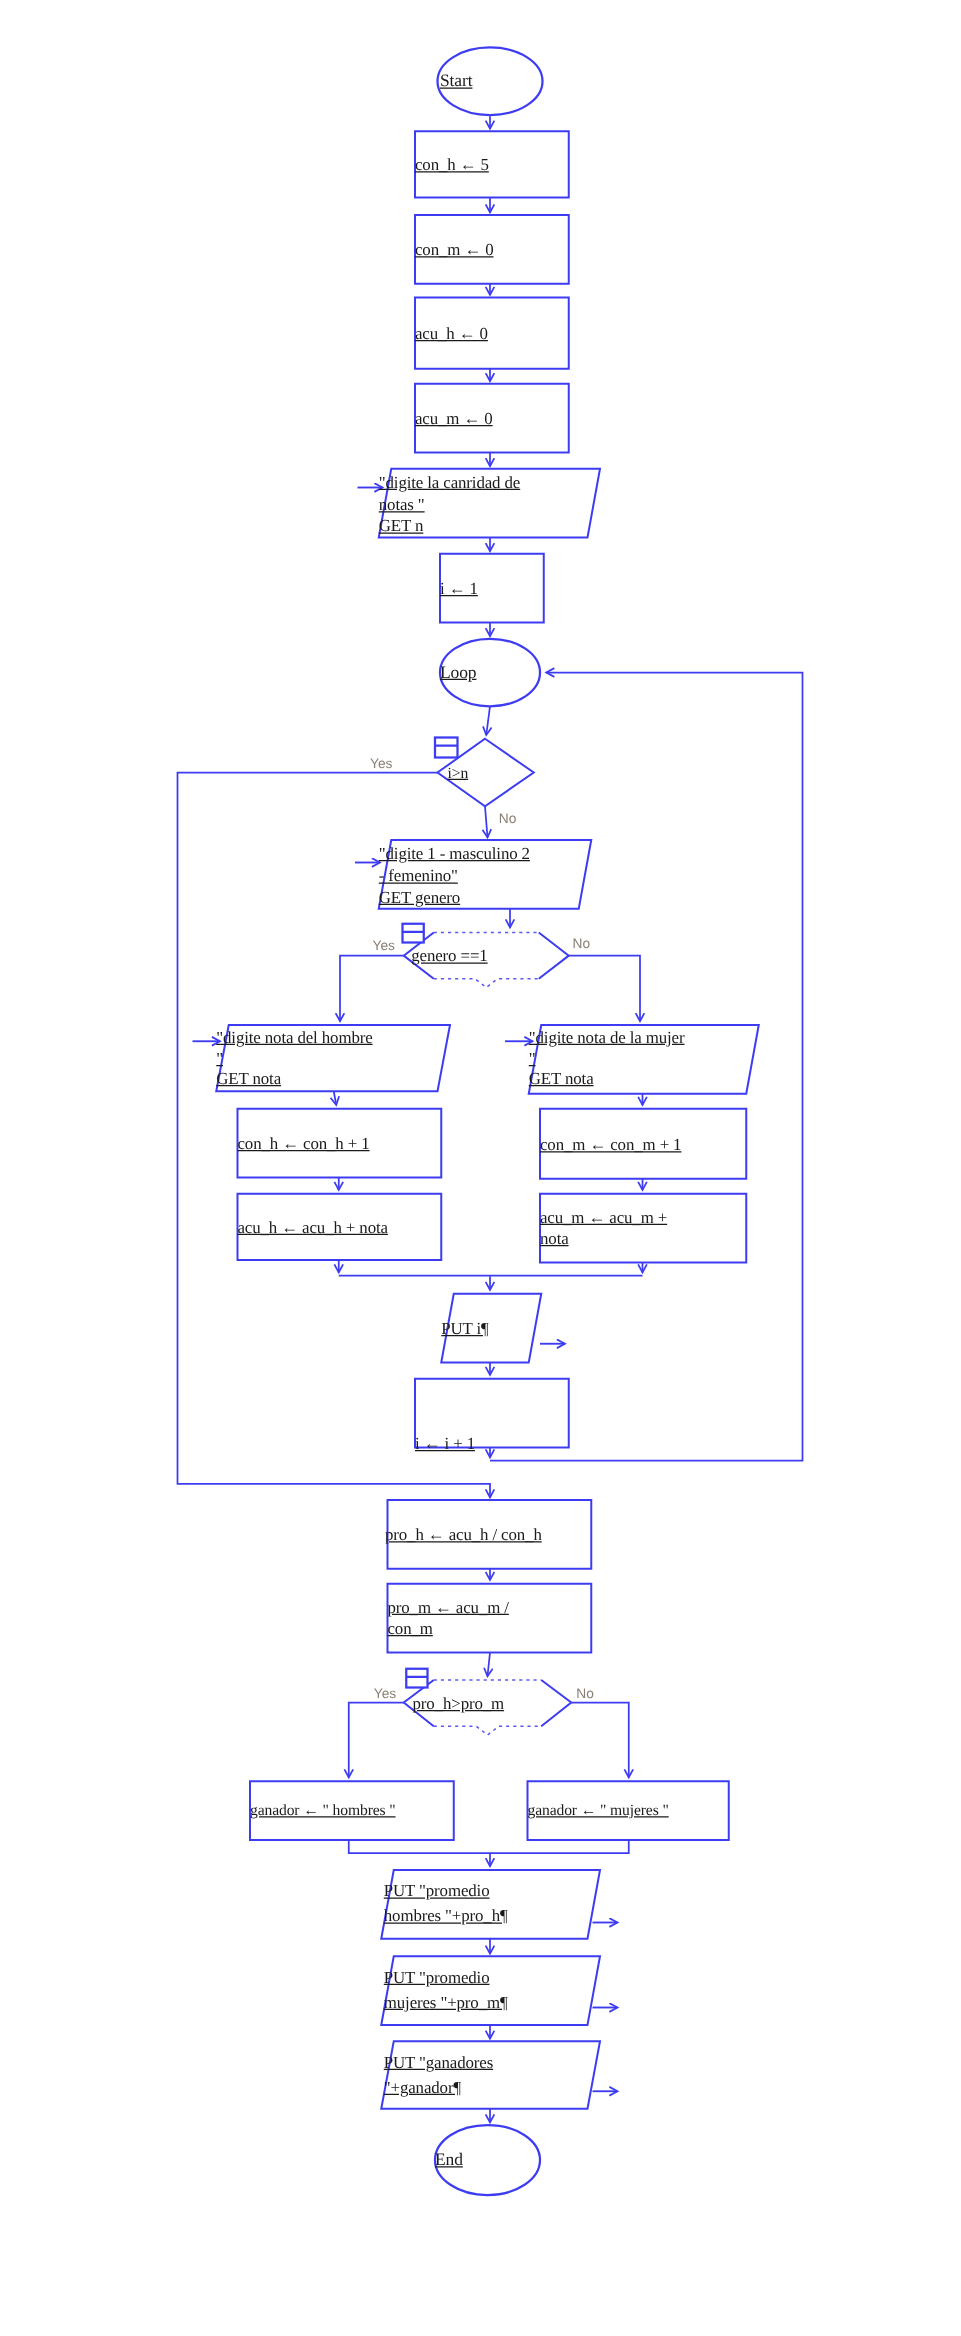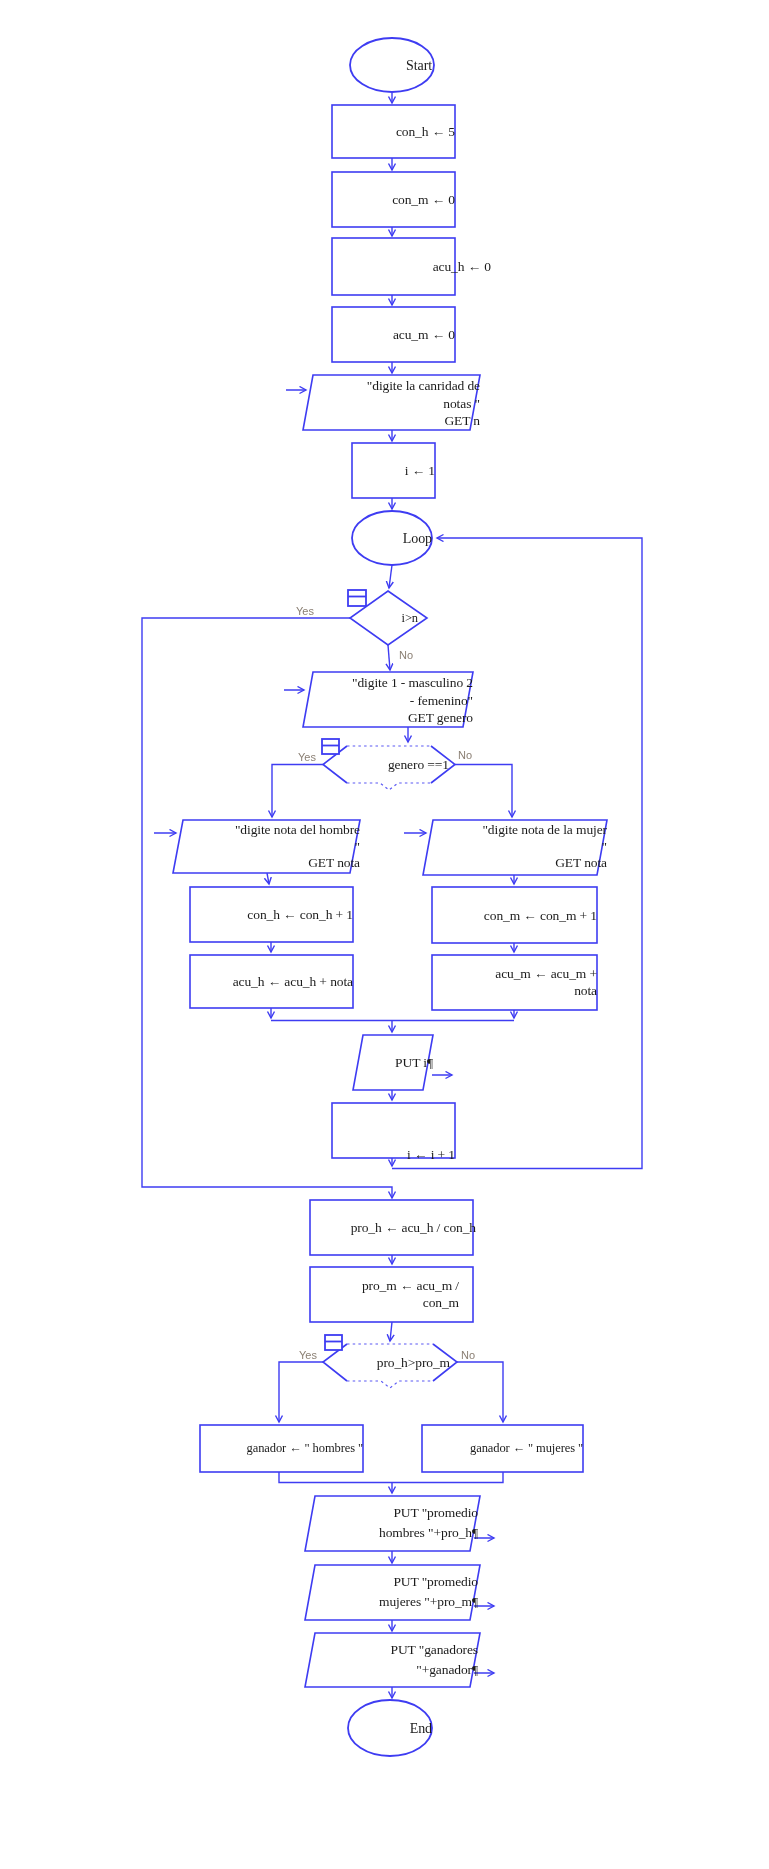--- a/index.html
+++ b/index.html
@@ -15,21 +15,21 @@
   }
   .canvas svg{position:absolute;left:0;top:0;}
   .shape{fill:#ffffff;stroke:var(--line);stroke-width:1.6;}
   .oval{stroke-width:1.8;}
   .conn{fill:none;stroke:var(--line);stroke-width:1.4;}
   .dash{fill:none;stroke:var(--line);stroke-width:1.2;stroke-dasharray:2.5 3.2;opacity:.85;}
   .icon{fill:#ffffff;stroke:var(--line);stroke-width:1.8;}
   .arrglyph{fill:none;stroke:var(--line);stroke-width:1.5;}
   .nt{
     position:absolute;color:var(--text);font-size:13.5px;line-height:17px;
-    text-align:right;white-space:pre-line;letter-spacing:-0.1px;
+    text-align:left;white-space:pre-line;letter-spacing:-0.1px;text-decoration:underline;
   }
   .big{font-size:14px;}
   .io3{line-height:17.5px;}
   .putl{line-height:20px;}
   .yn{
     position:absolute;color:var(--branch);font-size:11px;line-height:12px;
     font-family:"Liberation Sans",sans-serif;white-space:nowrap;
   }
   .ynr{text-align:center;}
 </style>
@@ -150,21 +150,21 @@
   <path class="shape" d="M305,1551 L470,1551 L480,1496 L315,1496 Z"></path>
   <path class="shape" d="M305,1620 L470,1620 L480,1565 L315,1565 Z"></path>
   <path class="shape" d="M305,1687 L470,1687 L480,1633 L315,1633 Z"></path>
 
   <ellipse class="shape oval" cx="390" cy="1728" rx="42" ry="28"></ellipse>
 </svg>
 
 <div class="nt big" style="left:352px;top:57px;width:80px;">Start</div>
 <div class="nt" style="left:332px;top:123px;width:123px;">con_h ← 5</div>
 <div class="nt" style="left:332px;top:191px;width:123px;">con_m ← 0</div>
-<div class="nt" style="left:332px;top:258px;width:123px;padding-left:36px;">acu_h ← 0</div>
+<div class="nt" style="left:332px;top:258px;width:123px;">acu_h ← 0</div>
 <div class="nt" style="left:332px;top:326px;width:123px;">acu_m ← 0</div>
 <div class="nt io3" style="left:303px;top:377px;width:177px;">"digite la canridad de
 notas "
 GET n</div>
 <div class="nt" style="left:352px;top:462px;width:83px;">i ← 1</div>
 <div class="nt big" style="left:352px;top:530px;width:80px;">Loop</div>
 <div class="nt" style="left:358px;top:610px;width:60px;font-size:12.5px;">i&gt;n</div>
 <div class="yn ynr" style="left:290px;top:605px;width:30px;">Yes</div>
 <div class="yn" style="left:399px;top:649px;">No</div>
 <div class="nt io3" style="left:303px;top:674px;width:170px;">"digite 1 - masculino 2

